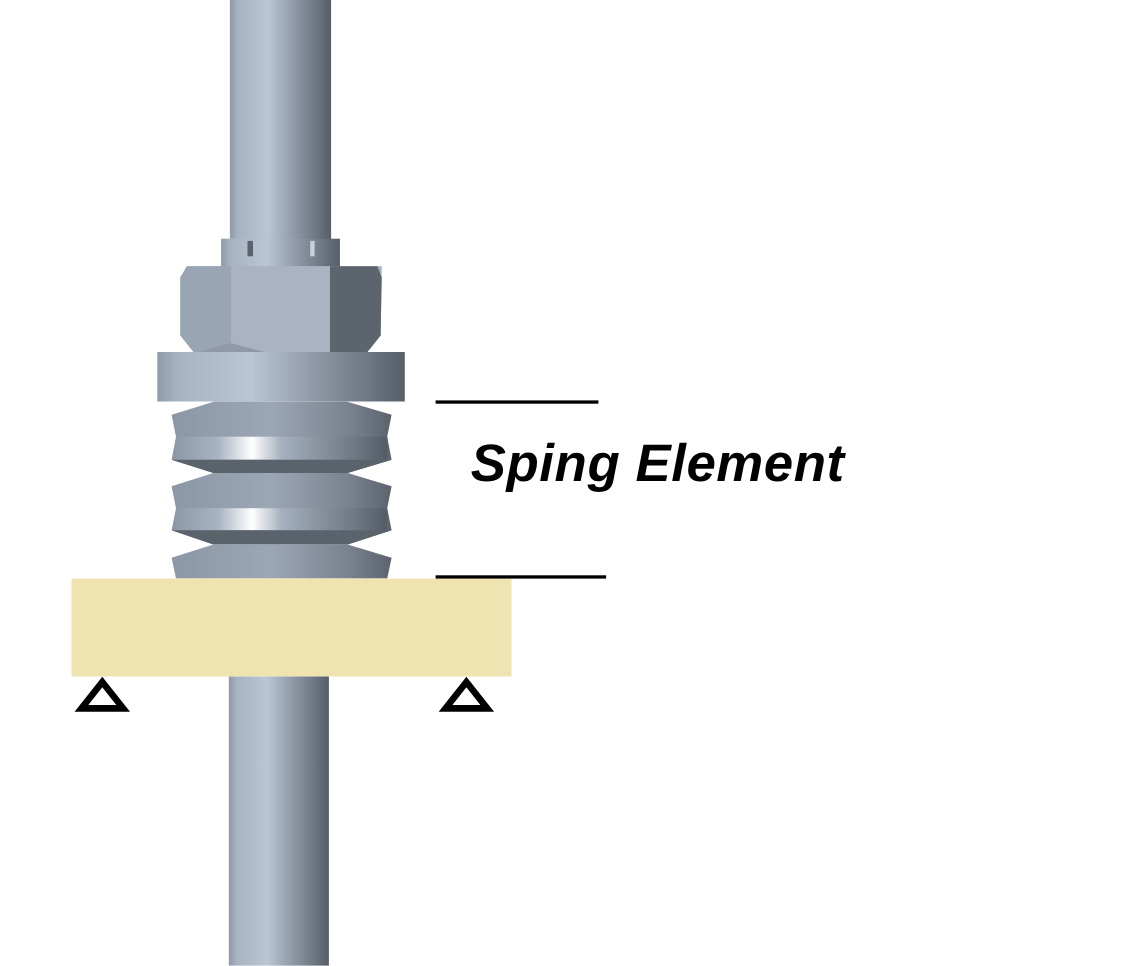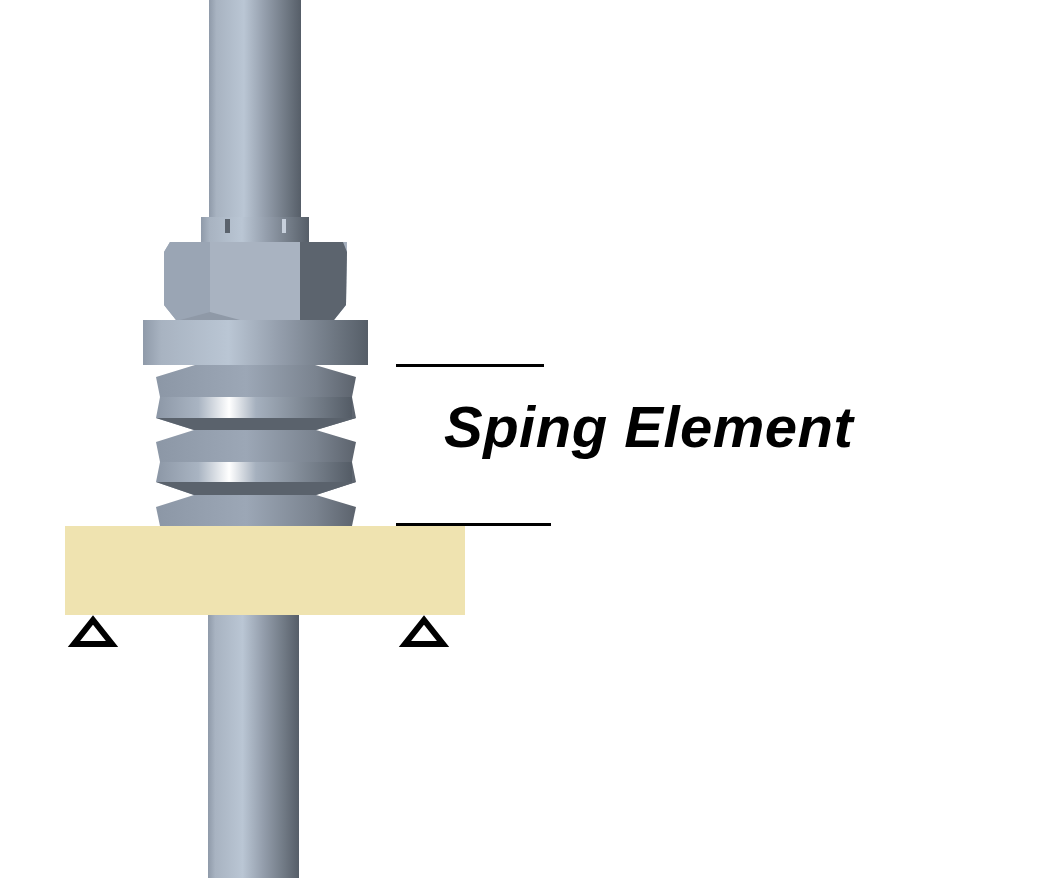--- a/index.html
+++ b/index.html
@@ -1,22 +1,22 @@
 <!DOCTYPE html>
 <html><head>
 <meta charset="utf-8">
 <style>
   html, body { margin: 0; padding: 0; background: #ffffff; }
   body { width: 1039px; height: 878px; position: relative; overflow: hidden; font-family: "Liberation Sans", sans-serif; }
   .layer { position: absolute; left: 0; top: 0; }
   .label {
-    position: absolute; left: 444px; top: 398px;
+    position: absolute; left: 428px; top: 398px;
     font-family: "Liberation Sans", sans-serif;
     font-weight: bold; font-style: italic;
-    font-size: 58px; color: #000000; letter-spacing: 0.5px;
+    font-size: 48px; color: #000000; letter-spacing: 0.5px;
     white-space: nowrap; line-height: 1;
   }
 </style>
 </head>
 <body>
 
 <svg class="layer" width="1039" height="878" viewBox="0 0 1039 878" xmlns="http://www.w3.org/2000/svg">
   <defs>
     <linearGradient id="steel" x1="0" x2="1" y1="0" y2="0">
       <stop offset="0" stop-color="#8f9aa9"></stop>

